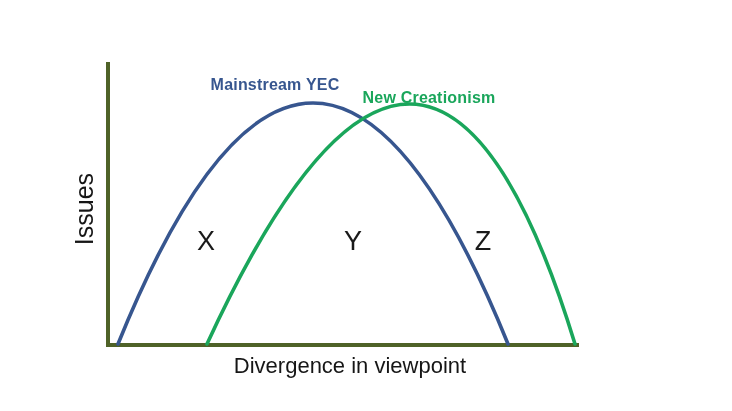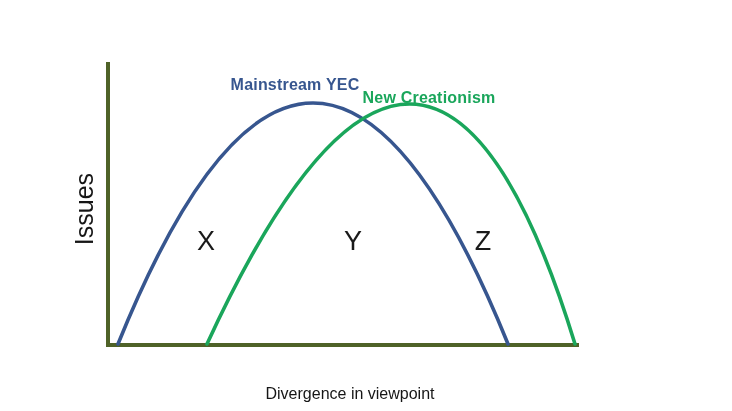--- a/index.html
+++ b/index.html
@@ -33,41 +33,40 @@
   }
   .region-label {
     font-size: 27px;
     font-weight: 400;
     color: #1a1a1a;
   }
   .axis-label {
     color: #161616;
   }
   .xlab {
-    font-size: 16px;
-    margin-top: 28px;
+    font-size: 22px;
   }
   .ylab {
     font-size: 25px;
     transform: translate(-50%, -50%) rotate(-90deg);
   }
 </style>
 </head>
 <body>
 
 <div class="slide">
 
   <svg id="plot-svg" width="732" height="411" viewBox="0 0 732 411">
       <line x1="108" y1="345" x2="108" y2="62" stroke="#4F6228" stroke-width="4"></line>
       <line x1="106" y1="345" x2="579" y2="345" stroke="#4F6228" stroke-width="4"></line>
       <path d="M 118 344 Q 313 -138 508 344" fill="none" stroke="#37568F" stroke-width="3.6" stroke-linecap="round"></path>
       <path d="M 207 344 Q 428 -136 575 344" fill="none" stroke="#1AA65B" stroke-width="3.6" stroke-linecap="round"></path>
     </svg>
 
-  <div class="anchored series-label" id="series-label-0" style="left: 275px; top: 85px; color: rgb(55, 86, 143); margin-left: 20px;">Mainstream YEC</div>
+  <div class="anchored series-label" id="series-label-0" style="left: 275px; top: 85px; color: rgb(55, 86, 143);">Mainstream YEC</div>
 
   <div class="anchored series-label" id="series-label-1" style="left: 429px; top: 98px; color: rgb(26, 166, 91);">New Creationism</div>
 
   <div class="anchored region-label" style="left: 206px; top: 241px;">X</div>
 
   <div class="anchored region-label" style="left: 353px; top: 241px;">Y</div>
 
   <div class="anchored region-label" style="left: 483px; top: 241px;">Z</div>
 
   <div class="anchored axis-label ylab" style="left: 84px; top: 209px;">Issues</div>

